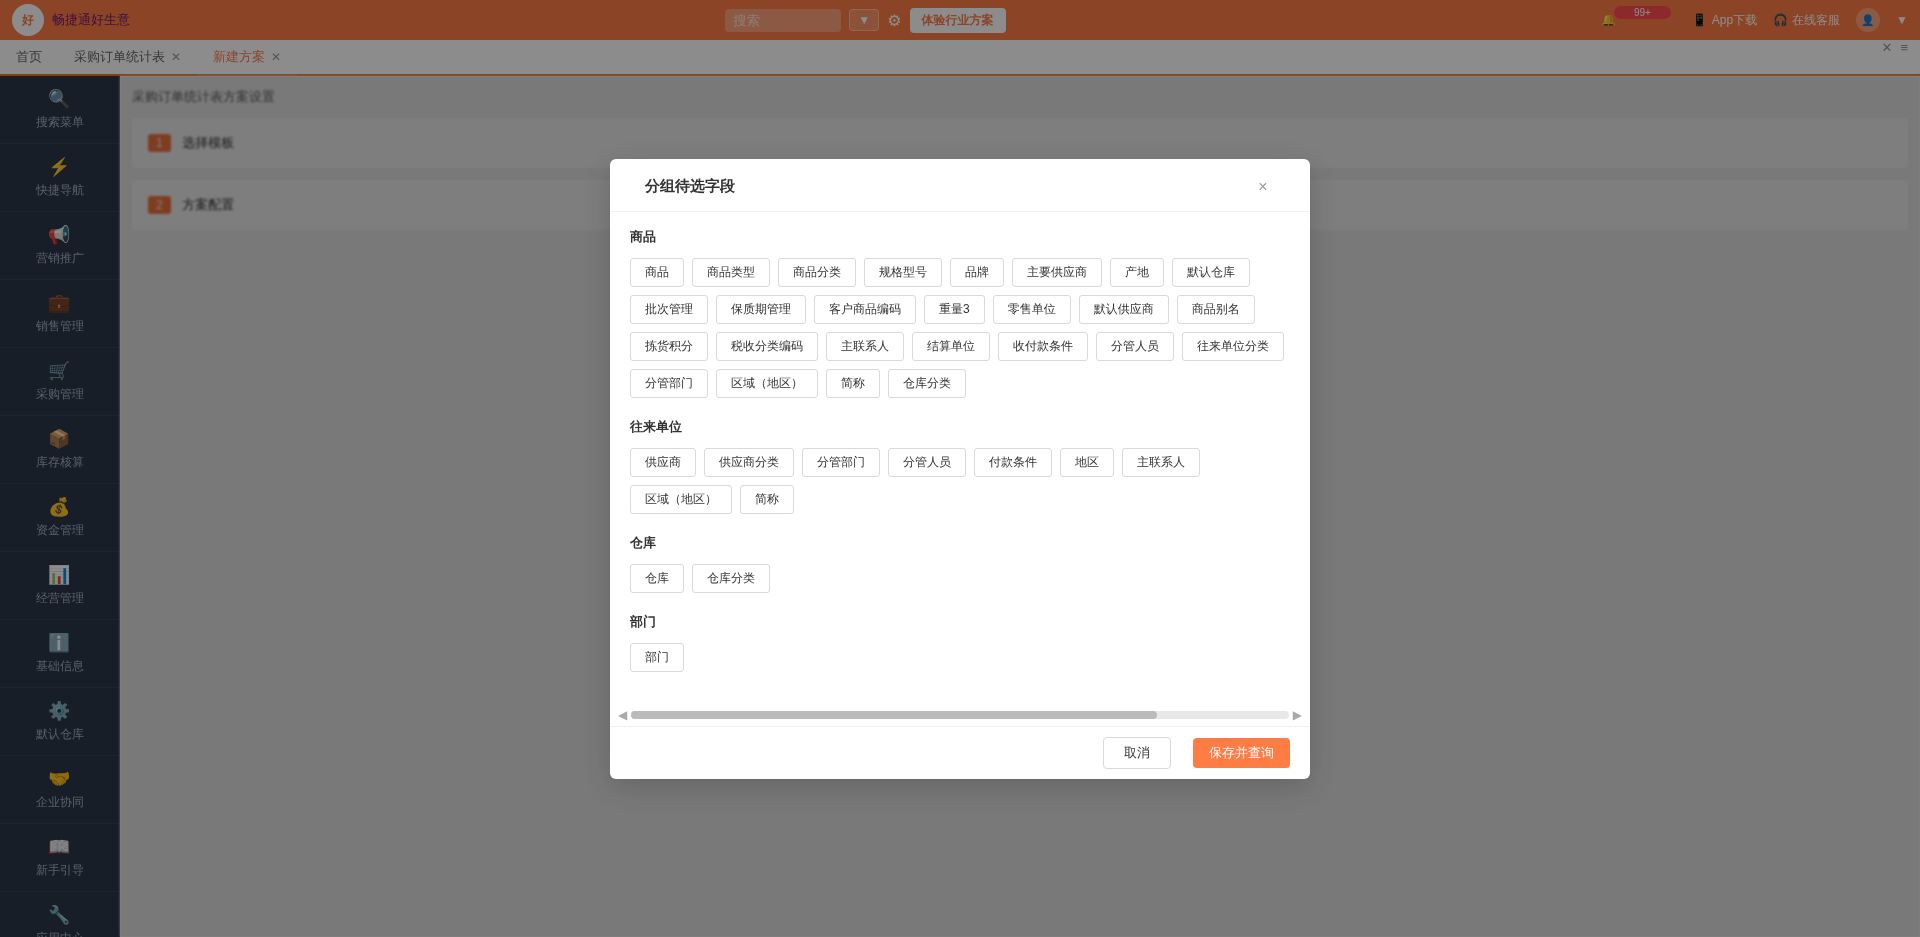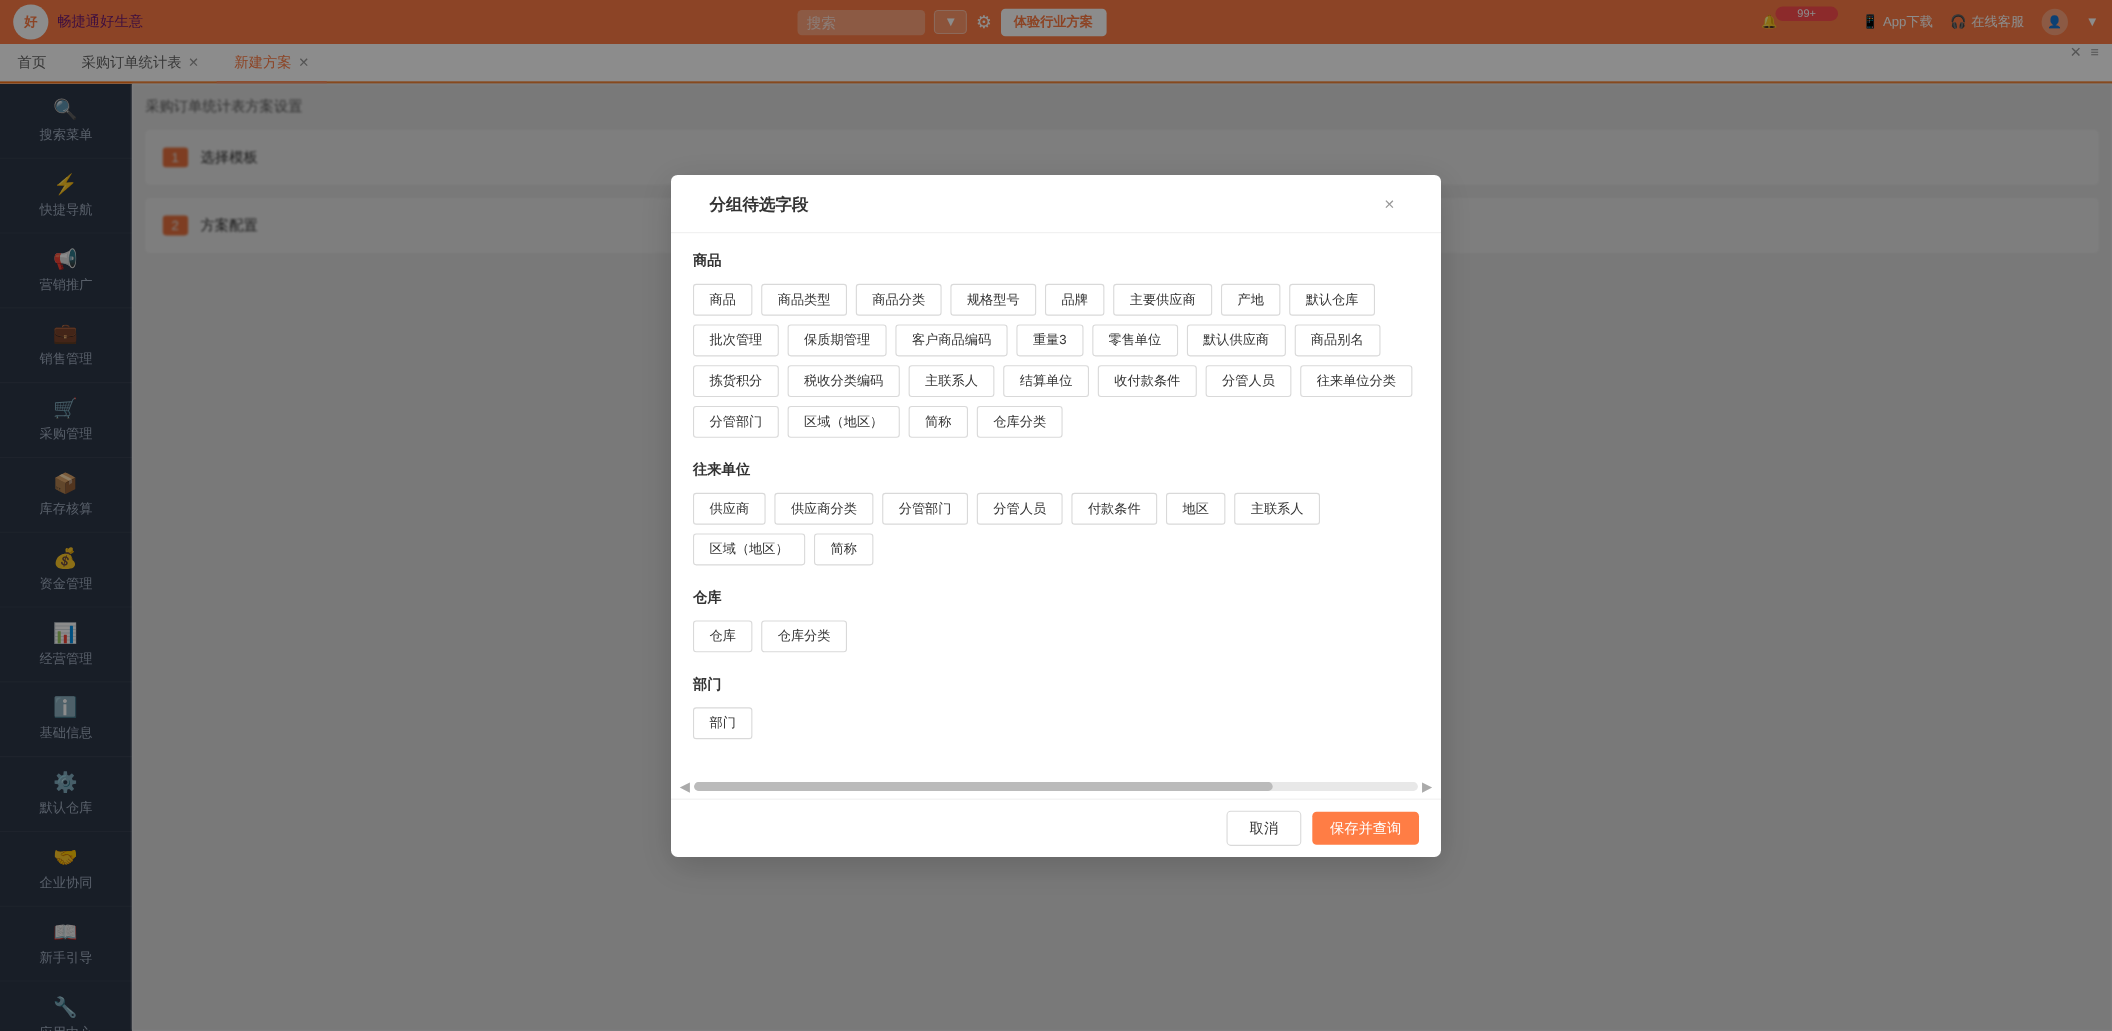--- a/index.html
+++ b/index.html
@@ -196,21 +196,21 @@
     .modal-body::-webkit-scrollbar { width: 6px; }
     .modal-body::-webkit-scrollbar-track { background: #f0f0f0; }
     .modal-body::-webkit-scrollbar-thumb { background: #ccc; border-radius: 3px; }
 
     .modal-footer {
       display: flex;
       align-items: center;
       justify-content: flex-end;
       padding: 10px 20px;
       border-top: 1px solid #f0f0f0;
-      gap: 10px;
+      gap: 22px;
     }
 
     
     .field-section { margin-bottom: 20px; }
     .field-section-title {
       font-size: 13px;
       font-weight: bold;
       color: #333;
       margin-bottom: 12px;
     }

